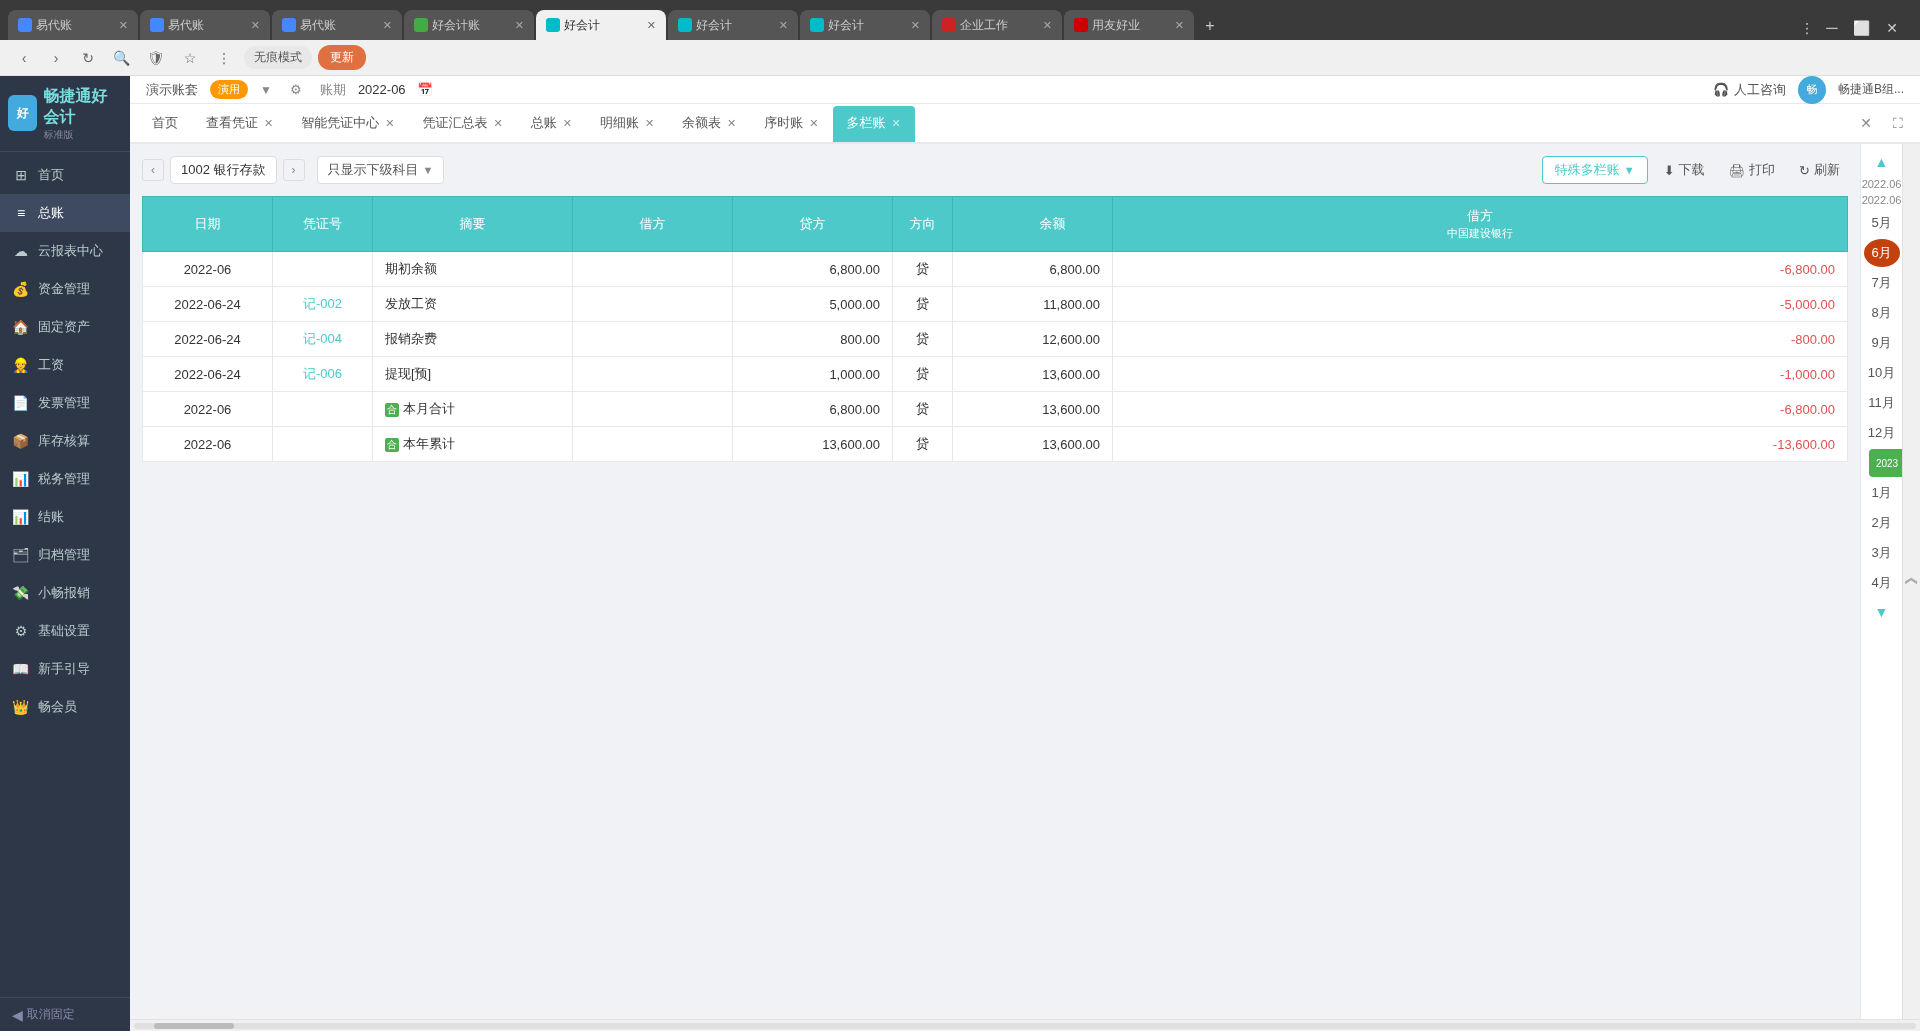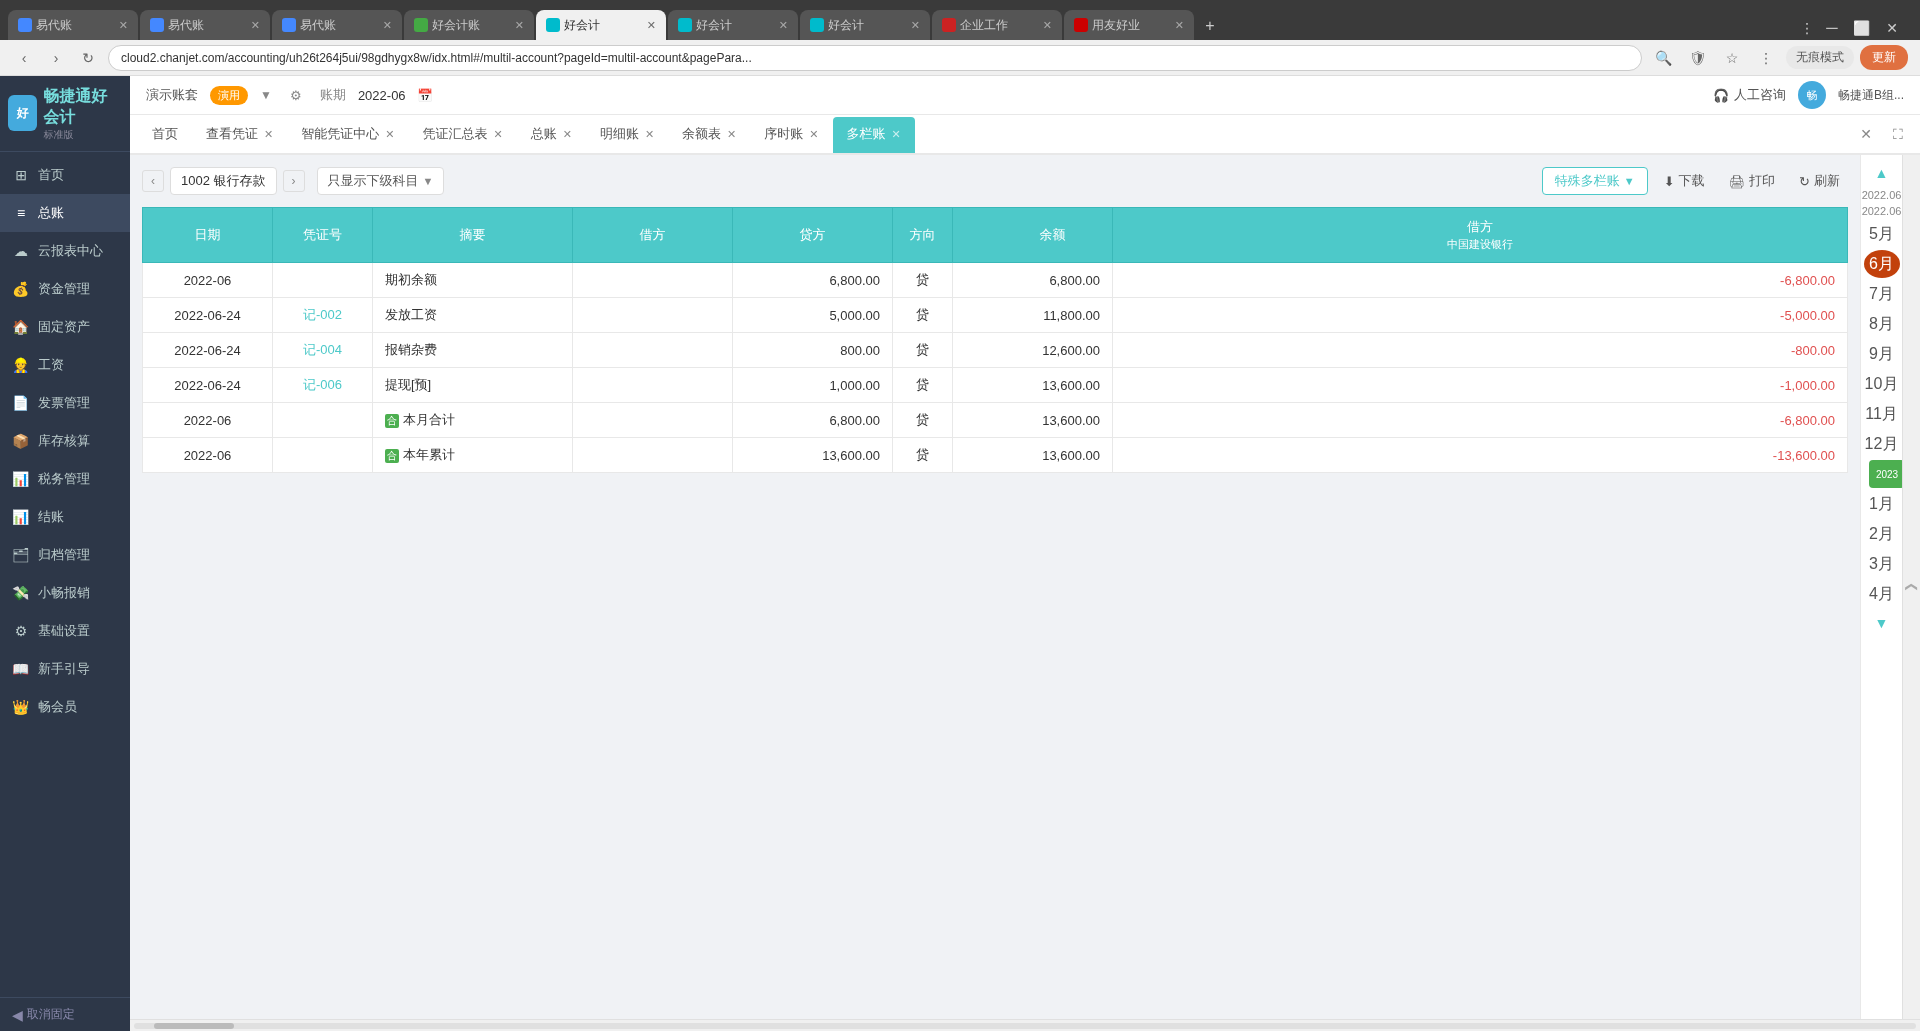--- a/index.html
+++ b/index.html
@@ -33,21 +33,21 @@
     .sidebar-nav { flex: 1; overflow-y: auto; padding: 4px 0; }
     .sidebar-item { display: flex; align-items: center; gap: 8px; padding: 10px 12px; cursor: pointer; color: #bcc; font-size: 13px; }
     .sidebar-item.active { background: #3d4a60; color: white; }
     .sidebar-item .s-icon { width: 18px; height: 18px; display: flex; align-items: center; justify-content: center; font-size: 14px; }
     .sidebar-footer { padding: 8px 12px; border-top: 1px solid #3d4a60; display: flex; align-items: center; gap: 4px; font-size: 12px; color: #88a; cursor: pointer; }
 
     
     .main-content { flex: 1; display: flex; flex-direction: column; background: #f0f2f5; overflow: hidden; }
 
     
-    .app-header { background: white; height: 39px; display: flex; align-items: center; padding: 0 16px; border-bottom: 1px solid #e8e8e8; gap: 12px; }
+    .app-header { background: white; height: 28px; display: flex; align-items: center; padding: 0 16px; border-bottom: 1px solid #e8e8e8; gap: 12px; }
     .demo-badge { background: #ff9800; color: white; padding: 2px 8px; border-radius: 10px; font-size: 11px; }
     .gear-btn { width: 24px; height: 24px; display: flex; align-items: center; justify-content: center; color: #888; cursor: pointer; }
     .calendar-icon { color: #888; cursor: pointer; }
     .header-right { margin-left: auto; display: flex; align-items: center; gap: 12px; }
     .ai-consult { display: flex; align-items: center; gap: 4px; font-size: 13px; color: #555; cursor: pointer; }
     .user-avatar { width: 28px; height: 28px; border-radius: 50%; background: #4ad; display: flex; align-items: center; justify-content: center; color: white; font-size: 11px; }
     .username { font-size: 12px; color: #555; }
 
     
     .tab-nav { background: white; height: 40px; display: flex; align-items: center; border-bottom: 2px solid #e8e8e8; padding: 0 8px; overflow: hidden; }
@@ -75,21 +75,21 @@
     .ledger-table { width: 100%; border-collapse: collapse; background: white; }
     .ledger-table th { background: #4dc9c9; color: white; padding: 10px 8px; text-align: center; font-size: 13px; font-weight: normal; border: 1px solid #3ab8b8; }
     .ledger-table td { padding: 8px; text-align: center; font-size: 13px; border: 1px solid #e8e8e8; color: #333; }
     .ledger-table .amount { text-align: right; padding-right: 12px; }
     .ledger-table .direction { text-align: center; }
     .voucher-link { color: #4dc9c9; cursor: pointer; text-decoration: none; }
     .total-icon { display: inline-block; width: 14px; height: 14px; background: #4caf50; color: white; font-size: 10px; border-radius: 2px; text-align: center; line-height: 14px; margin-right: 4px; }
 
     
     .calendar-panel { width: 42px; background: white; border-left: 1px solid #e8e8e8; display: flex; flex-direction: column; align-items: center; padding: 4px 0; overflow-y: auto; }
-    .cal-month { width: 36px; height: 28px; display: flex; align-items: center; justify-content: center; font-size: 16px; color: #555; cursor: pointer; border-radius: 4px; margin: 1px; }
+    .cal-month { width: 36px; height: 28px; display: flex; align-items: center; justify-content: center; font-size: 13px; color: #555; cursor: pointer; border-radius: 4px; margin: 1px; }
     .cal-month.active { background: #c2410c; color: white; border-radius: 50%; }
     .cal-month.year-label { background: #4caf50; color: white; font-size: 10px; border-radius: 4px; margin-left: 12px; }
     .cal-nav { width: 28px; height: 28px; display: flex; align-items: center; justify-content: center; color: #4dc9c9; font-size: 14px; cursor: pointer; }
 
     
     .h-scrollbar { height: 12px; background: #f0f0f0; border-top: 1px solid #e0e0e0; display: flex; align-items: center; padding: 0 4px; }
     .scrollbar-track { flex: 1; height: 6px; background: #e0e0e0; border-radius: 3px; position: relative; }
     .scrollbar-thumb { width: 80px; height: 6px; background: #bbb; border-radius: 3px; position: absolute; left: 20px; }
   </style>
 </head>
@@ -152,21 +152,20 @@
       <div style="color:#ccc;font-size:14px;cursor:pointer;width:24px;height:24px;display:flex;align-items:center;justify-content:center;">⬜</div>
       <div style="color:#ccc;font-size:14px;cursor:pointer;width:24px;height:24px;display:flex;align-items:center;justify-content:center;">✕</div>
     </div>
   </div>
 </div>
 
 <div class="address-bar">
   <div class="nav-btn">‹</div>
   <div class="nav-btn">›</div>
   <div class="nav-btn">↻</div>
-  <input class="address-input" readonly="" value="cloud2.chanjet.com/accounting/uh26t264j5ui/98gdhygx8w/idx.html#/multil-account?pageId=multil-account&amp;pagePara..." style="">
   <div class="browser-actions">
     <div class="browser-action-btn">🔍</div>
     <div class="browser-action-btn">🛡</div>
     <div class="browser-action-btn">☆</div>
     <div class="browser-action-btn">⋮</div>
     <div style="background:#e8e8e8;color:#555;border-radius:12px;padding:3px 10px;font-size:12px;cursor:pointer;">无痕模式</div>
     <div class="update-btn">更新</div>
   </div>
 </div>
 

